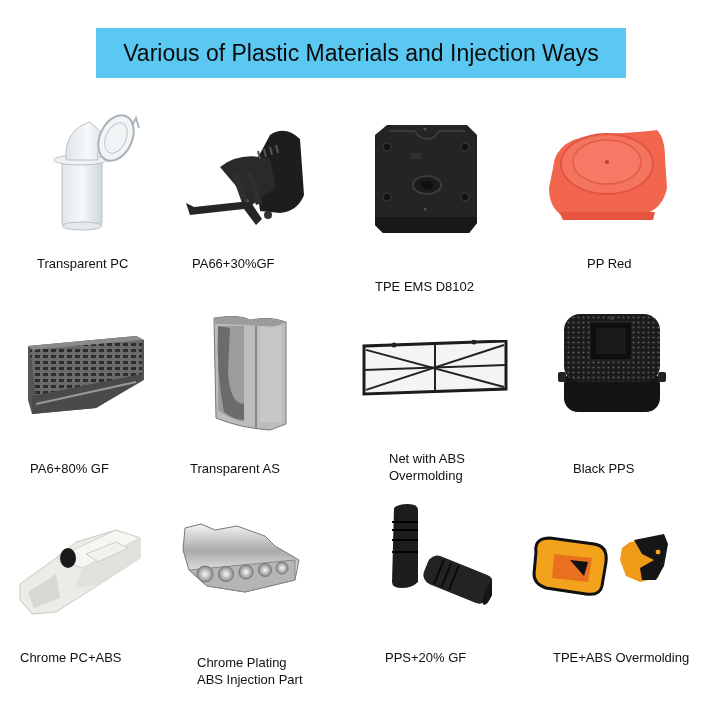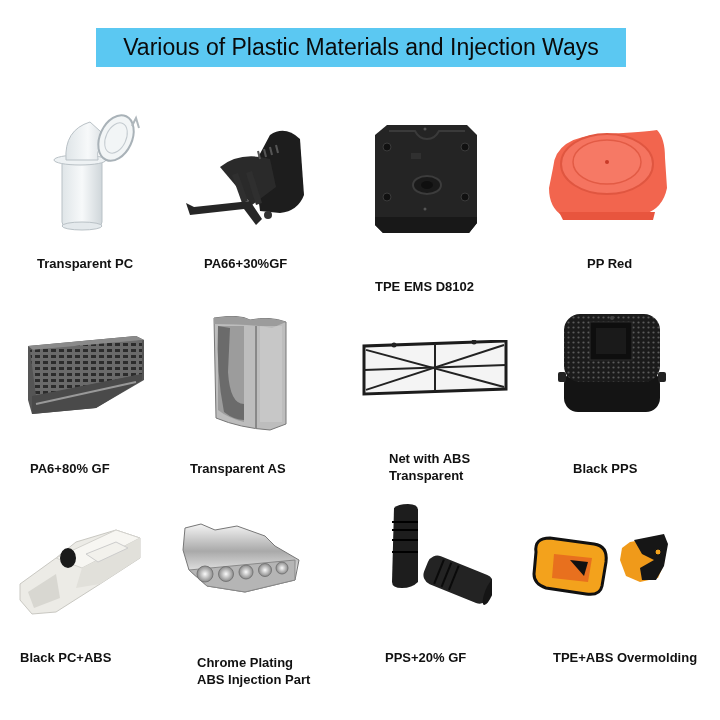--- a/index.html
+++ b/index.html
@@ -1,33 +1,33 @@
 <!DOCTYPE html>
 <html><head>
 <meta charset="utf-8">
 <style>
   * { box-sizing: border-box; margin: 0; padding: 0; }
   html, body { width: 720px; height: 720px; background: #ffffff; overflow: hidden; }
   body { position: relative; font-family: "Liberation Sans", "DejaVu Sans", sans-serif; color: #111; }
 
   .title-bar {
-    position: absolute; left: 96px; top: 28px; width: 530px; height: 39px;
+    position: absolute; left: 96px; top: 28px; width: 530px; height: 50px;
     background: #5bc8f2;
     display: flex; align-items: center; justify-content: center;
   }
   .title-bar h1 {
     font-family: "Liberation Sans", sans-serif;
     font-weight: normal; font-size: 23px; color: #0a0a0a; letter-spacing: 0px;
   }
 
   .cell { position: absolute; }
   .cell svg { position: absolute; }
   .label {
     position: absolute; font-family: "Liberation Sans", sans-serif;
-    font-weight: bold; font-size: 13px; color: #111; line-height: 17px;
+    font-weight: normal; font-size: 13px; color: #111; line-height: 17px;
     white-space: nowrap;
   }
 </style>
 </head>
 <body>
 
 <div class="title-bar">
   <h1>Various of Plastic Materials and Injection Ways</h1>
 </div>
 
@@ -61,21 +61,21 @@
         <line x1="84" y1="34" x2="86" y2="42"></line>
         <line x1="90" y1="32" x2="92" y2="40"></line>
         <line x1="96" y1="30" x2="98" y2="38"></line>
     </g>
     <path d="M52 60 L62 88 L68 86 L58 58 Z" fill="#2f2f2f"></path>
     <path d="M66 58 L76 90 L82 88 L72 56 Z" fill="#2f2f2f"></path>
     <path d="M6 88 L10 100 L64 94 L76 110 L82 104 L70 86 L14 92 Z" fill="#262626"></path>
     <circle cx="88" cy="100" r="4" fill="#333"></circle>
   </svg>
 </div>
-<div class="label" style="left:204px;top:255px;">PA66+30%GF</div>
+<div class="label" style="left:192px;top:255px;">PA66+30%GF</div>
 
 <div class="cell" style="left:375px;top:125px;width:115px;height:115px;">
   <svg width="115" height="115" viewBox="0 0 115 115">
     <path d="M12 0 H92 L102 10 V98 L94 108 H8 L0 100 V10 Z" fill="#242424"></path>
     <path d="M0 92 H102 V98 L94 108 H8 L0 100 Z" fill="#181818"></path>
     <path d="M14 6 H40 Q44 14 52 14 Q60 14 64 6 H90" fill="none" stroke="#3a3a3a" stroke-width="2"></path>
     <circle cx="50" cy="4" r="1.5" fill="#555"></circle>
     <circle cx="12" cy="22" r="4" fill="#111" stroke="#3a3a3a"></circle>
     <circle cx="90" cy="22" r="4" fill="#111" stroke="#3a3a3a"></circle>
     <circle cx="12" cy="72" r="4" fill="#111" stroke="#3a3a3a"></circle>
@@ -136,21 +136,21 @@
       <line x1="2" y1="30" x2="144" y2="30"></line>
       <line x1="4" y1="10" x2="142" y2="52"></line>
       <line x1="4" y1="50" x2="142" y2="10"></line>
     </g>
     <circle cx="32" cy="5" r="2.5" fill="#222"></circle>
     <circle cx="112" cy="2" r="2.5" fill="#222"></circle>
   </svg>
 </div>
 <div class="label" style="left:389px;top:450px;">
   <div>Net with ABS</div>
-  <div>Transparent</div>
+  <div>Overmolding</div>
 </div>
 
 <div class="cell" style="left:556px;top:310px;width:112px;height:108px;">
   <svg width="112" height="108" viewBox="0 0 112 108">
     <defs>
       <pattern id="perf" width="5" height="5" patternUnits="userSpaceOnUse">
         <rect width="5" height="5" fill="#1b1b1b"></rect>
         <circle cx="2.5" cy="2.5" r="1.1" fill="#5a5a5a"></circle>
       </pattern>
     </defs>
@@ -168,21 +168,21 @@
 <div class="cell" style="left:16px;top:528px;width:128px;height:88px;">
   <svg width="128" height="88" viewBox="0 0 128 88">
     <path d="M4 72 L4 56 L40 30 L60 14 L100 2 L124 10 L124 30 L84 56 L40 84 L16 86 Z" fill="#ecebe6" stroke="#c9c8c2"></path>
     <path d="M40 30 L100 2 L124 10 L66 40 Z" fill="#f7f6f2" stroke="#d3d2cd"></path>
     <path d="M66 40 L124 10 L124 30 L84 56 L60 60 Z" fill="#e1e0da"></path>
     <path d="M12 64 L40 46 L44 70 L18 80 Z" fill="#d8d7d1"></path>
     <ellipse cx="52" cy="30" rx="8" ry="10" fill="#1a1a1a"></ellipse>
     <path d="M70 26 L100 14 L112 20 L82 34 Z" fill="#f2f1ec" stroke="#ccc"></path>
   </svg>
 </div>
-<div class="label" style="left:20px;top:649px;">Black PC+ABS</div>
+<div class="label" style="left:20px;top:649px;">Chrome PC+ABS</div>
 
 <div class="cell" style="left:175px;top:520px;width:130px;height:80px;">
   <svg width="130" height="80" viewBox="0 0 130 80">
     <defs>
       <linearGradient id="chrome" x1="0" y1="0" x2="0" y2="1">
         <stop offset="0" stop-color="#f4f4f4"></stop>
           <stop offset="0.4" stop-color="#a9a9a9"></stop>
           <stop offset="0.7" stop-color="#e2e2e2"></stop>
           <stop offset="1" stop-color="#7c7c7c"></stop>
       </linearGradient>

